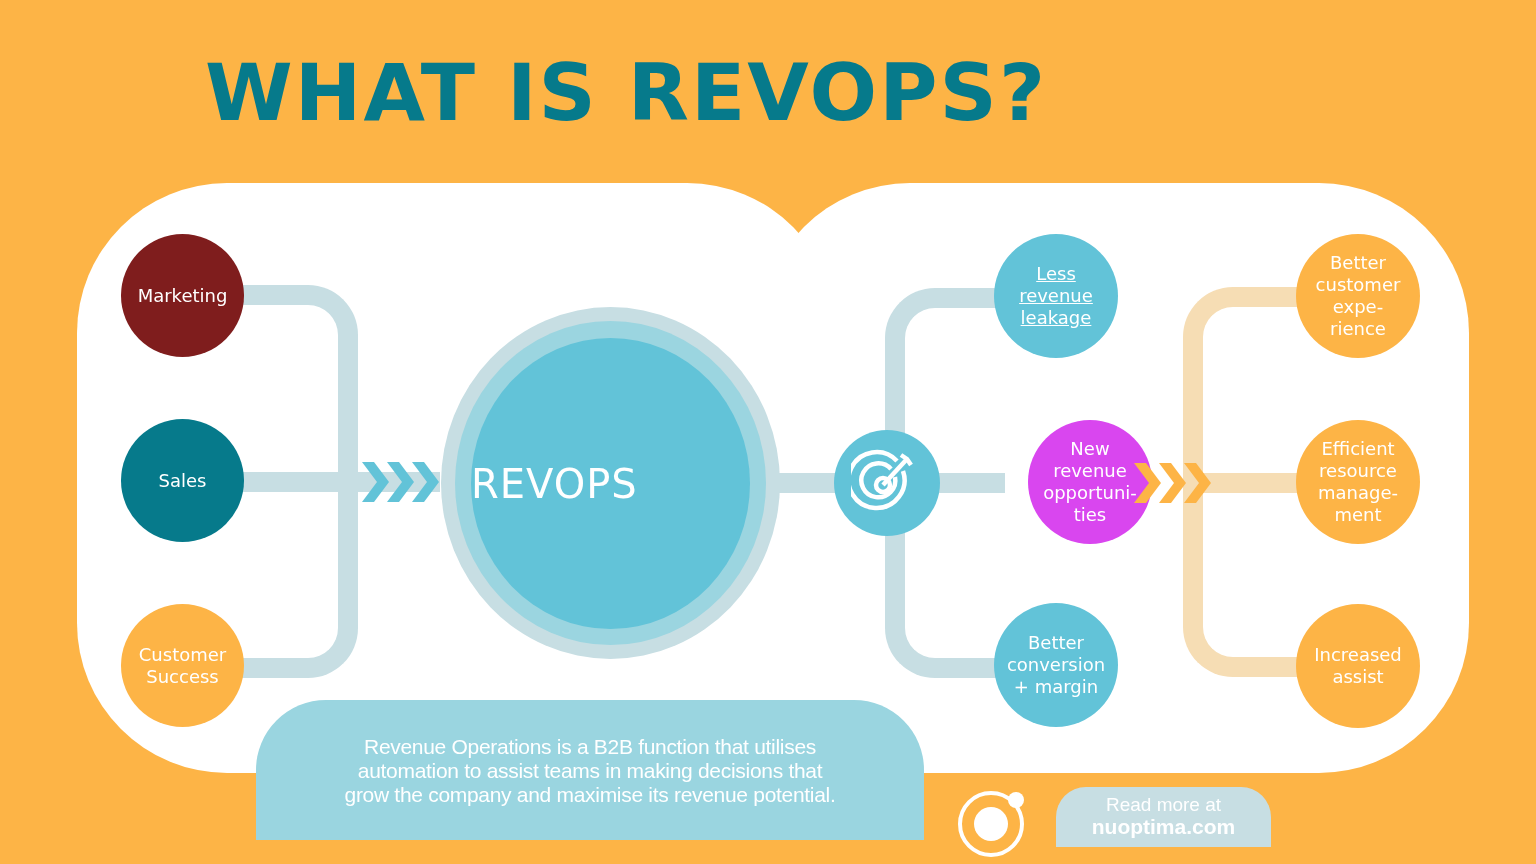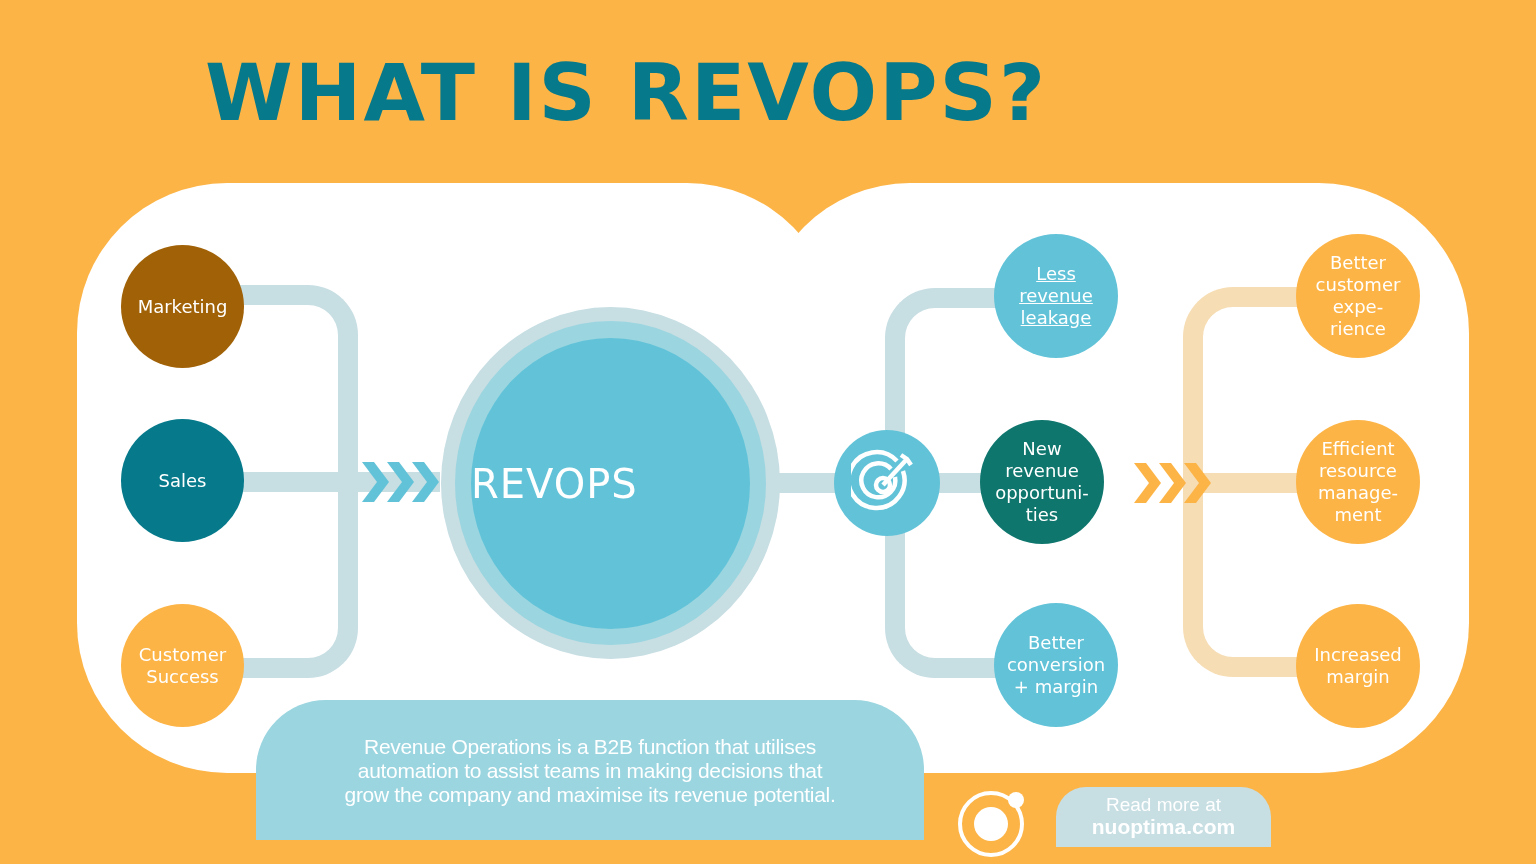--- a/index.html
+++ b/index.html
@@ -34,21 +34,21 @@
 <div class="conn" style="left:240px;top:285px;width:118px;height:200px;border-top:20px solid #C7DEE3;border-right:20px solid #C7DEE3;border-top-right-radius:50px;"></div>
 <div class="conn" style="left:240px;top:480px;width:118px;height:198px;border-bottom:20px solid #C7DEE3;border-right:20px solid #C7DEE3;border-bottom-right-radius:50px;"></div>
 <div class="conn" style="left:240px;top:472px;width:200px;height:20px;background:#C7DEE3;"></div>
 
 <svg class="abs" style="left:362px;top:462px" width="80" height="40">
   <polygon points="0,0 12,0 27,20 12,40 0,40 15,20" fill="#62C3D8"></polygon>
   <polygon points="25,0 37,0 52,20 37,40 25,40 40,20" fill="#62C3D8"></polygon>
   <polygon points="50,0 62,0 77,20 62,40 50,40 65,20" fill="#62C3D8"></polygon>
 </svg>
 
-<div class="node" style="left:121px;top:245px;width:123px;height:123px;background:#a16207;">
+<div class="node" style="left:121px;top:234px;width:123px;height:123px;background:#7f1d1d;">
   <span class="lbl">Marketing</span>
 </div>
 <div class="node" style="left:121px;top:419px;width:123px;height:123px;background:#067A8B;">
   <span class="lbl">Sales</span>
 </div>
 <div class="node" style="left:121px;top:604px;width:123px;height:123px;background:#FDB446;">
   <span class="lbl">Customer
 Success</span>
 </div>
 
@@ -74,21 +74,21 @@
       <polyline points="50,8 56,12 60,18"></polyline>
     </g>
   </svg>
 </div>
 
 <div class="node" style="left:994px;top:234px;width:124px;height:124px;background:#62C3D8;text-decoration:underline;">
   <span class="lbl">Less
 revenue
 leakage</span>
 </div>
-<div class="node" style="left:980px;top:420px;width:124px;height:124px;background:#0f766e;">
+<div class="node" style="left:1028px;top:420px;width:124px;height:124px;background:#d946ef;">
   <span class="lbl">New
 revenue
 opportuni-
 ties</span>
 </div>
 <div class="node" style="left:994px;top:603px;width:124px;height:124px;background:#62C3D8;">
   <span class="lbl">Better
 conversion
 + margin</span>
 </div>
@@ -110,21 +110,21 @@
 rience</span>
 </div>
 <div class="node" style="left:1296px;top:420px;width:124px;height:124px;background:#FDB446;align-items:center;">
   <span class="lbl">Efficient
 resource
 manage-
 ment</span>
 </div>
 <div class="node" style="left:1296px;top:604px;width:124px;height:124px;background:#FDB446;">
   <span class="lbl">Increased
-margin</span>
+assist</span>
 </div>
 
 <div class="abs info">
   <div class="info-text">Revenue Operations is a B2B function that utilises
 automation to assist teams in making decisions that
 grow the company and maximise its revenue potential.</div>
 </div>
 
 <svg class="abs" style="left:958px;top:786px" width="70" height="72" viewBox="0 0 70 72">
   <circle cx="33" cy="38" r="31" fill="none" stroke="#fff" stroke-width="4"></circle>

